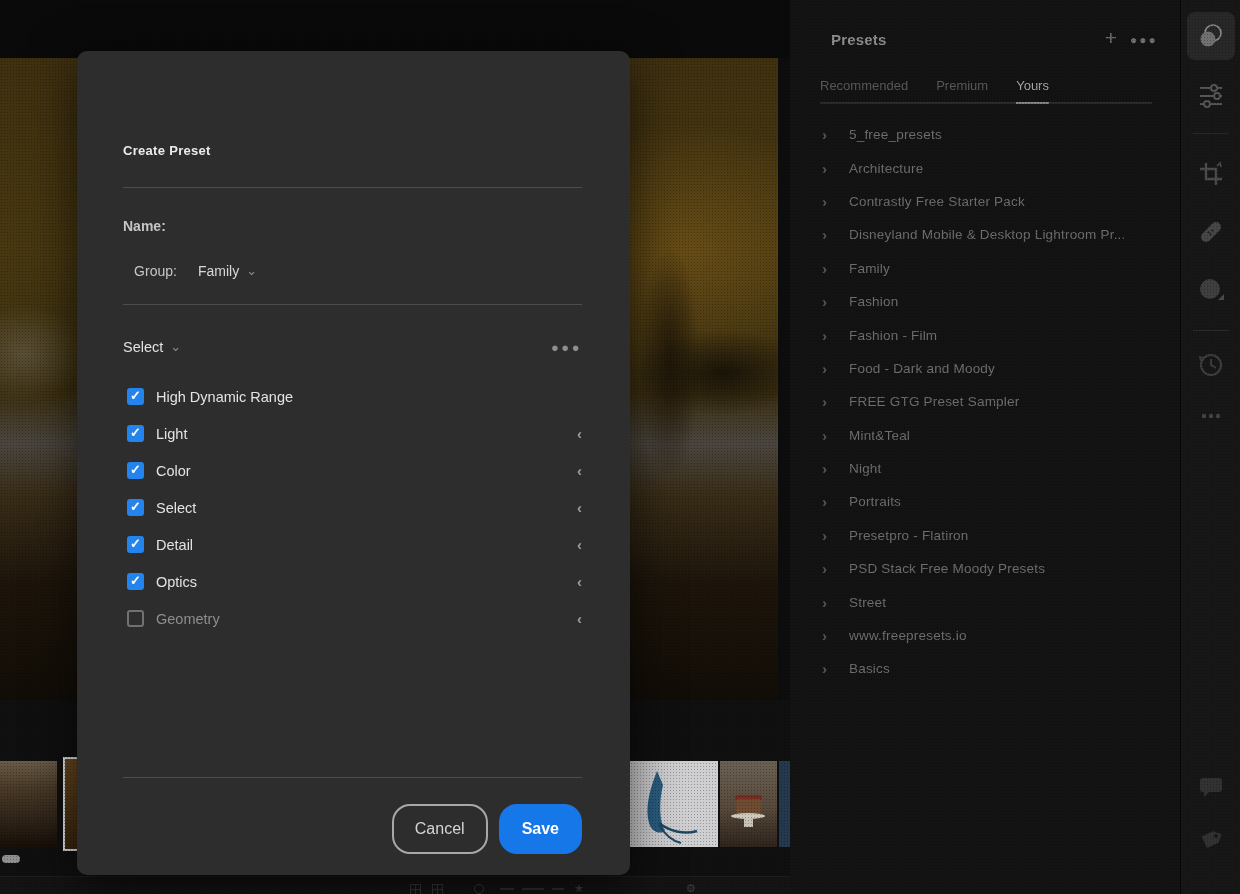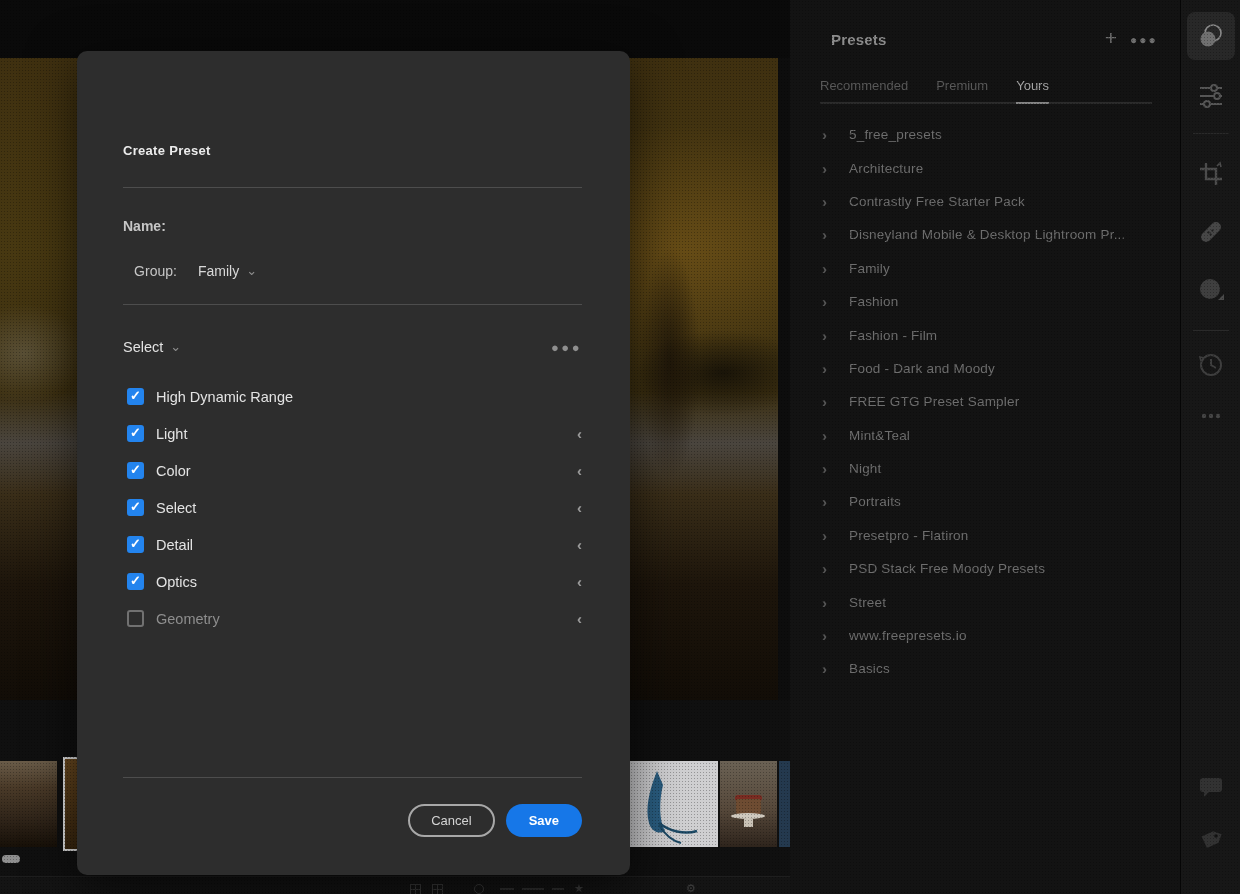--- a/index.html
+++ b/index.html
@@ -89,21 +89,21 @@
   .m-more { margin-left:auto; color:#8f8f8f; font-size:13px; letter-spacing:2.5px; }
   .m-list { position:absolute; left:50px; right:48px; top:327px; }
   .cbx-row { height:37px; display:flex; align-items:center; }
   .cbx { width:17px; height:17px; border:2px solid #717171; border-radius:3px; position:relative; flex:none; }
   .cbx.checked { background:#2384ee; border-color:#2384ee; }
   .cbx.checked::after { content:"✓"; position:absolute; left:1px; top:-2px; color:#fff; font-size:13px; font-weight:bold; }
   .cbx-label { margin-left:12px; font-size:14.5px; color:#e3e3e3; }
   .cbx-label.dim { color:#8e8e8e; }
   .row-collapse { margin-left:auto; color:#9a9a9a; font-size:15px; font-weight:bold; }
   .m-buttons { position:absolute; top:753px; right:48px; display:flex; gap:11px; }
-  .btn { height:33px; border-radius:18px; display:flex; align-items:center; font-size:13px; }
+  .btn { height:50px; border-radius:18px; display:flex; align-items:center; font-size:16px; }
   .btn-cancel { border:2px solid #a8a8a8; color:#d4d4d4; padding:0 21px; background:transparent; }
   .btn-save { background:#1677e8; color:#ffffff; font-weight:bold; padding:0 23px; }
 </style>
 </head>
 <body>
 
 <div id="app">
 
   <div class="top-bar"></div>
   <div class="photo-canvas">

